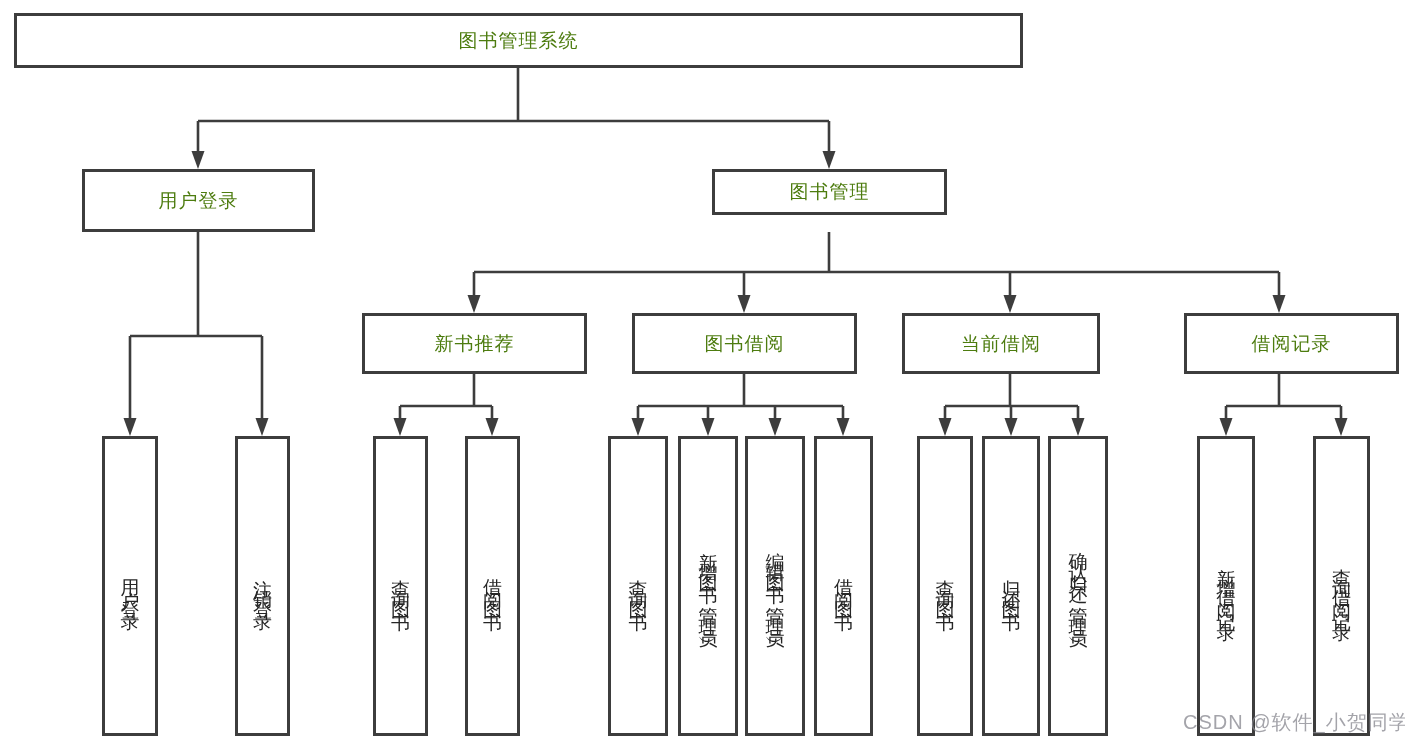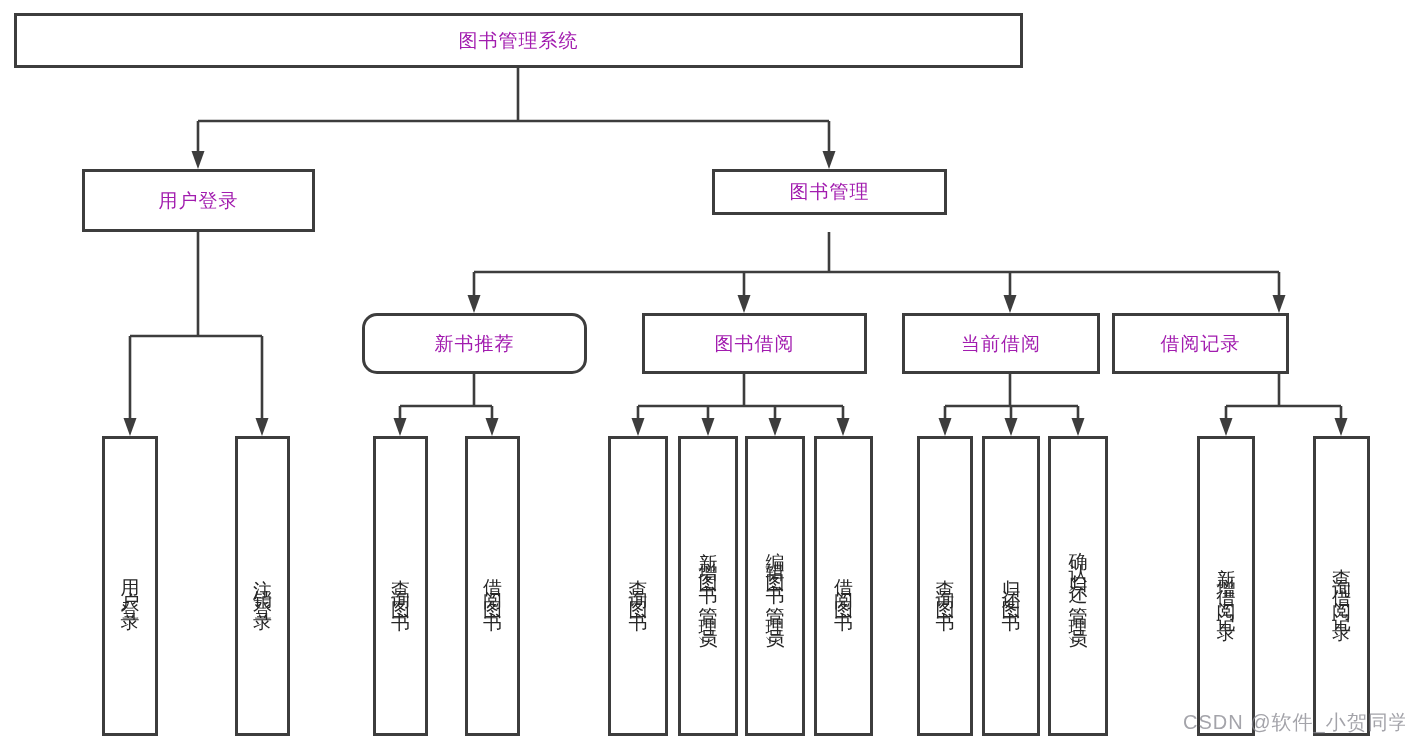--- a/index.html
+++ b/index.html
@@ -4,21 +4,21 @@
 <style>
   html,body { margin:0; padding:0; background:#ffffff; }
   #canvas {
     position:relative; width:1405px; height:747px; background:#ffffff;
     font-family:"Liberation Sans", sans-serif; color:#262626; overflow:hidden;
   }
   #wires { position:absolute; left:0; top:0; }
   .box {
     position:absolute; box-sizing:border-box; background:#ffffff;
     border:3px solid #3d3d3d; display:flex; align-items:center; justify-content:center;
-    font-size:19px; letter-spacing:1px; white-space:nowrap; color:#a21caf;
+    font-size:19px; letter-spacing:1px; white-space:nowrap; color:#4d7c0f;
   }
   .vbox {
     position:absolute; box-sizing:border-box; background:#ffffff;
     border:3px solid #3d3d3d; display:flex; align-items:center; justify-content:center;
   }
   .vtext {
     writing-mode:vertical-rl; text-orientation:mixed;
     font-size:19px; line-height:1.15; letter-spacing:11px; color:#262626;
   }
   .watermark {
@@ -62,24 +62,24 @@
       <polygon points="1219.5,418 1232.5,418 1226,436"></polygon>
       <polygon points="1334.5,418 1347.5,418 1341,436"></polygon>
     </g>
   </svg>
 
   <div class="box" style="left:14px; top:13px; width:1009px; height:55px;">图书管理系统</div>
 
   <div class="box" style="left:82px; top:169px; width:233px; height:63px;">用户登录</div>
   <div class="box" style="left:712px; top:169px; width:235px; height:46px;">图书管理</div>
 
-  <div class="box" style="left:362px; top:313px; width:225px; height:61px;border-radius:15px;">新书推荐</div>
-  <div class="box" style="left:632px; top:313px; width:225px; height:61px;margin-left:10px;">图书借阅</div>
+  <div class="box" style="left:362px; top:313px; width:225px; height:61px;">新书推荐</div>
+  <div class="box" style="left:632px; top:313px; width:225px; height:61px;">图书借阅</div>
   <div class="box" style="left:902px; top:313px; width:198px; height:61px;">当前借阅</div>
-  <div class="box" style="left:1112px; top:313px; width:177px; height:61px;">借阅记录</div>
+  <div class="box" style="left:1184px; top:313px; width:215px; height:61px;">借阅记录</div>
 
   <div class="vbox" style="left:102px; top:436px; width:56px; height:300px;">
     <span class="vtext">用户登录</span>
   </div>
   <div class="vbox" style="left:235px; top:436px; width:55px; height:300px;">
     <span class="vtext">注销登录</span>
   </div>
 
   <div class="vbox" style="left:373px; top:436px; width:55px; height:300px;">
     <span class="vtext">查询图书</span>

